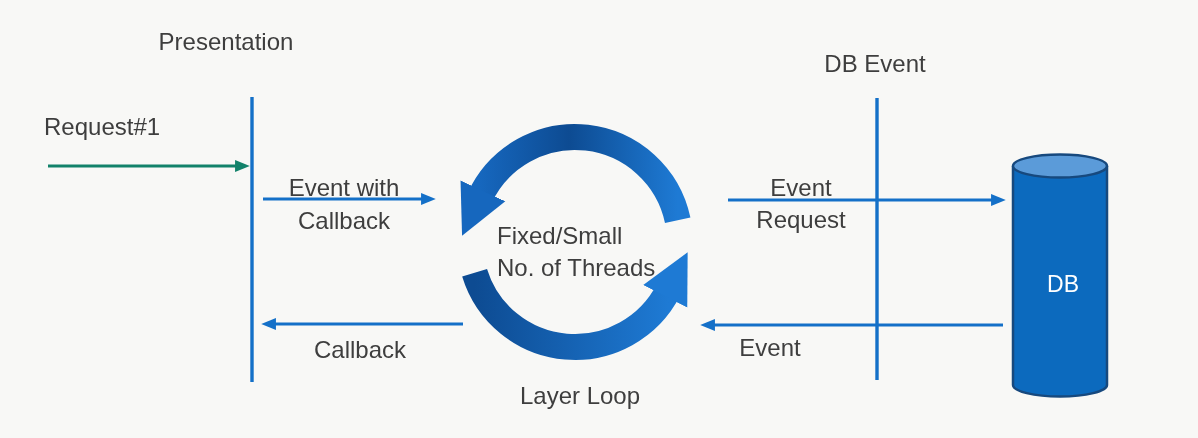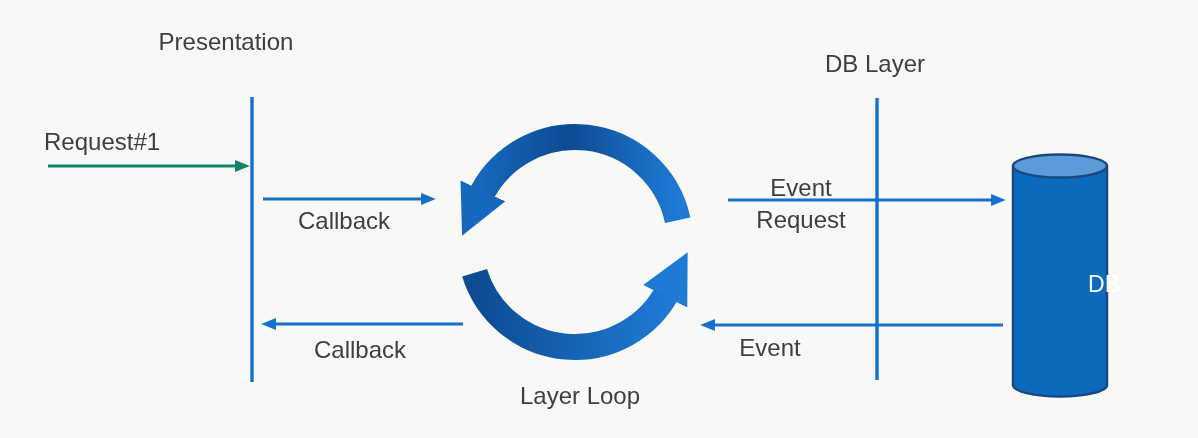--- a/index.html
+++ b/index.html
@@ -120,33 +120,38 @@
     <g>
       <path d="M 1013 166 V 385 A 47 11.5 0 0 0 1107 385 V 166" class="cyl-body"></path>
       <ellipse cx="1060" cy="166" rx="47" ry="11.5" class="cyl-top"></ellipse>
     </g>
   </svg>
 
   <div class="lbl center" style="left:136px; top:26px; width:180px;">
     <span class="row">Presentation</span>
   </div>
 
-  <div class="lbl" style="left:44px; top:126px;">Request#1</div>
+  <div class="lbl" style="left:44px; top:111px;">Request#1</div>
 
+  <div class="lbl center" style="left:254px; top:172px; width:180px;">Event with</div>
   <div class="lbl center" style="left:254px; top:205px; width:180px;">Callback</div>
 
+  <div class="lbl" style="left:497px; top:220px;">
+    <span class="row">Fixed/Small</span>
+    <span class="row">No. of Threads</span>
+  </div>
 
   <div class="lbl center" style="left:500px; top:380px; width:160px;">Layer Loop</div>
 
-  <div class="lbl center" style="left:795px; top:48px; width:160px;">DB Layer</div>
+  <div class="lbl center" style="left:795px; top:48px; width:160px;">DB Event</div>
 
   <div class="lbl center" style="left:721px; top:172px; width:160px;">Event</div>
   <div class="lbl center" style="left:721px; top:204px; width:160px;">Request</div>
 
   <div class="lbl center" style="left:710px; top:332px; width:120px;">Event</div>
 
   <div class="lbl center" style="left:280px; top:334px; width:160px;">
     <span class="row">Callback</span>
   </div>
 
-  <div class="lbl center db-text" style="left:1016px; top:268px; width:94px;padding-left:41px;">DB</div>
+  <div class="lbl center db-text" style="left:975px; top:268px; width:94px;padding-left:41px;">DB</div>
 
 </div>
 
 </body></html>

